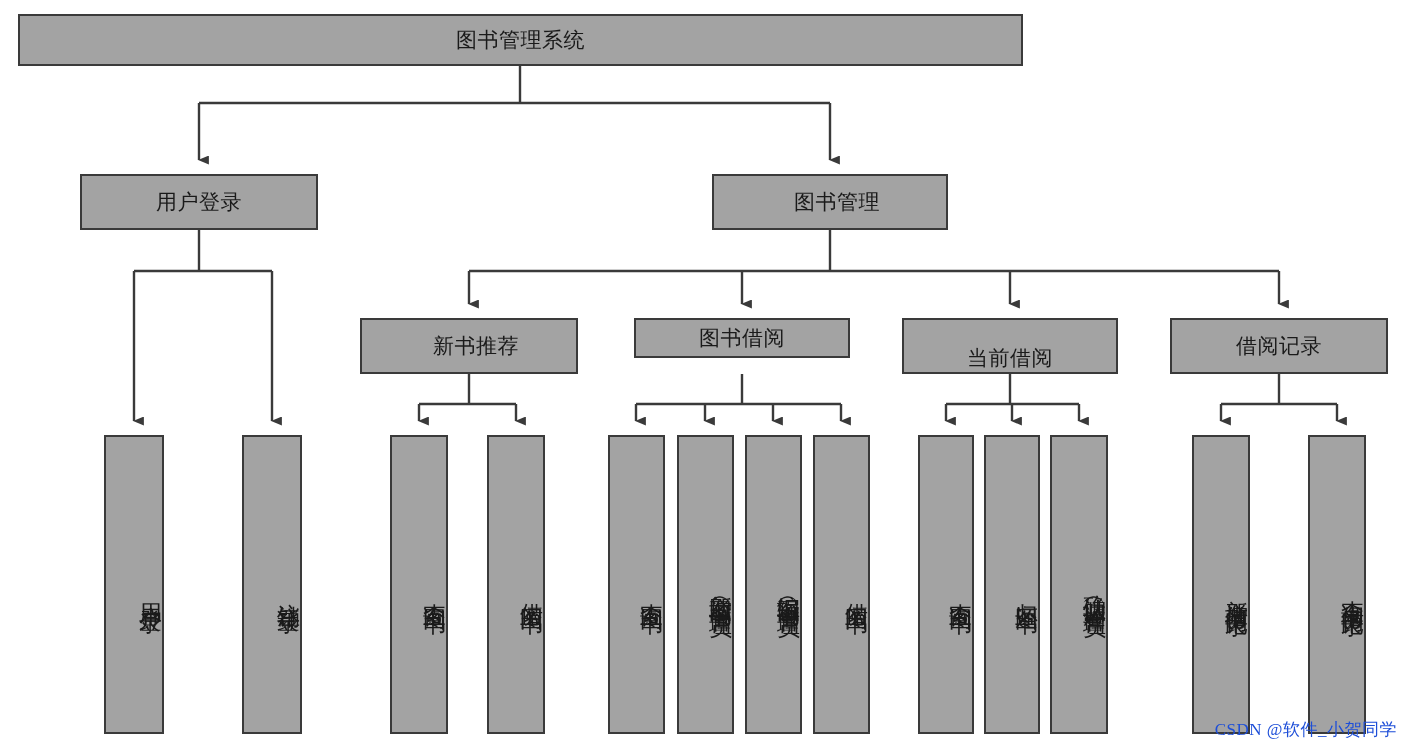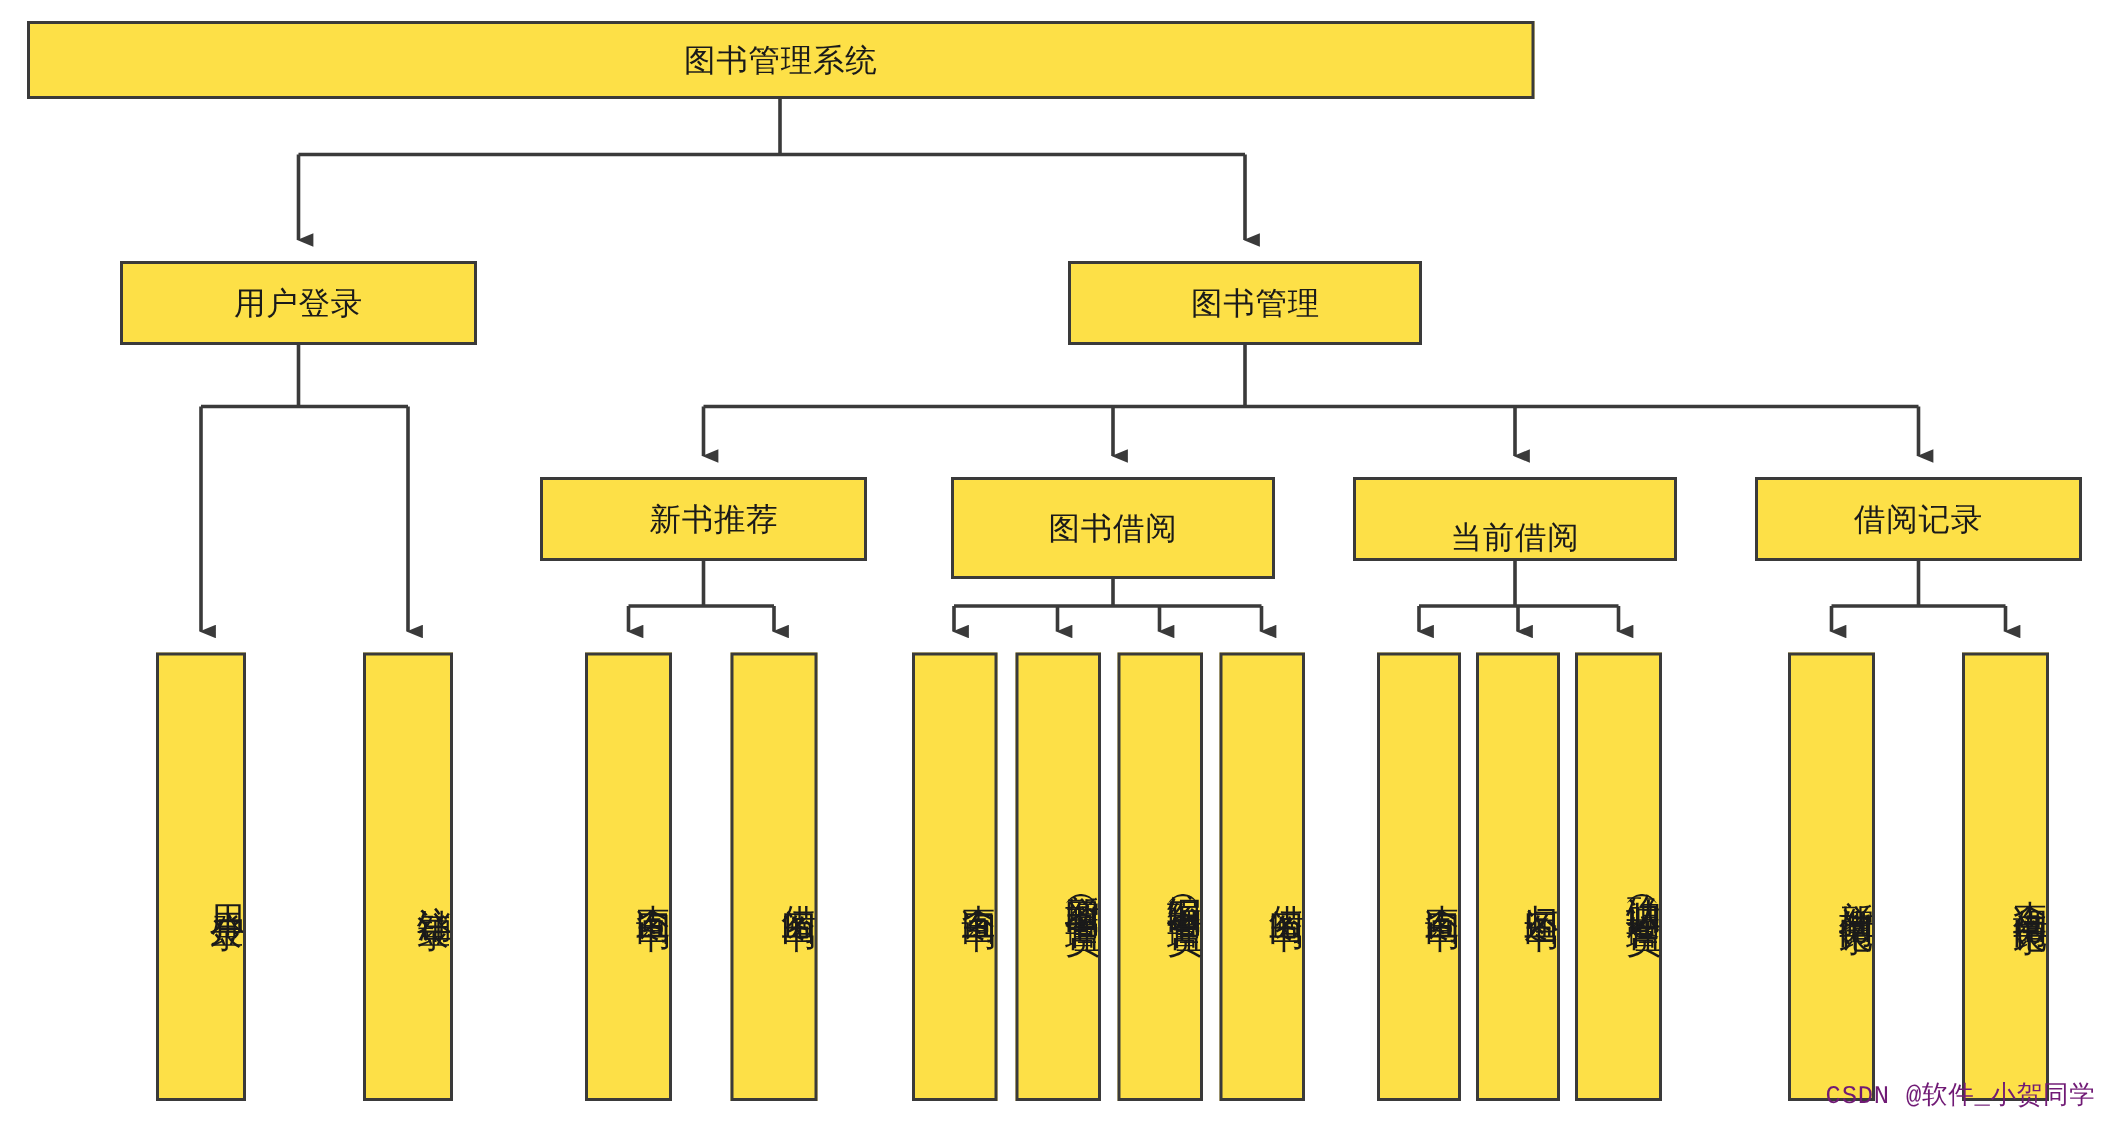--- a/index.html
+++ b/index.html
@@ -22,21 +22,21 @@
     left: 0;
     top: 0;
     width: 1405px;
     height: 747px;
     pointer-events: none;
   }
   .node {
     position: absolute;
     box-sizing: border-box;
     border: 2px solid #3a3a3a;
-    background: #fde047;
+    background: #a3a3a3;
     display: flex;
     align-items: center;
     justify-content: center;
     color: #1a1a1a;
   }
   .node.horiz {
     font-size: 21px;
     letter-spacing: 0.5px;
   }
   .node.vert {
@@ -52,23 +52,23 @@
   .node.vert .vlabel {
     writing-mode: vertical-rl;
     text-orientation: upright;
     white-space: nowrap;
   }
   #watermark {
     position: absolute;
     right: 8px;
     bottom: 6px;
     font-size: 17px;
-    color: #701a75;
+    color: #1d4ed8;
     letter-spacing: 0.5px;
-    font-family: Liberation Mono, monospace;
+    font-family: Liberation Serif, serif;
     white-space: nowrap;
     text-align: right;
   }
 </style>
 </head>
 <body>
 
 <div id="stage">
 
   <svg id="edges" viewBox="0 0 1405 747" xmlns="http://www.w3.org/2000/svg">
@@ -130,21 +130,21 @@
   <div class="node horiz" style="left:80px; top:174px; width:238px; height:56px;">
     <span>用户登录</span>
   </div>
   <div class="node horiz" style="left:712px; top:174px; width:236px; height:56px;padding-left:14px;">
     <span>图书管理</span>
   </div>
 
   <div class="node horiz" style="left:360px; top:318px; width:218px; height:56px;padding-left:14px;">
     <span>新书推荐</span>
   </div>
-  <div class="node horiz" style="left:634px; top:318px; width:216px; height:68px;">
+  <div class="node horiz" style="left:634px; top:318px; width:216px; height:40px;">
     <span>图书借阅</span>
   </div>
   <div class="node horiz" style="left:902px; top:318px; width:216px; height:56px;align-items:flex-end;">
     <span>当前借阅</span>
   </div>
   <div class="node horiz" style="left:1170px; top:318px; width:218px; height:56px;">
     <span>借阅记录</span>
   </div>
 
   <div class="node vert" style="left:104px; top:435px; width:60px; height:299px;">

